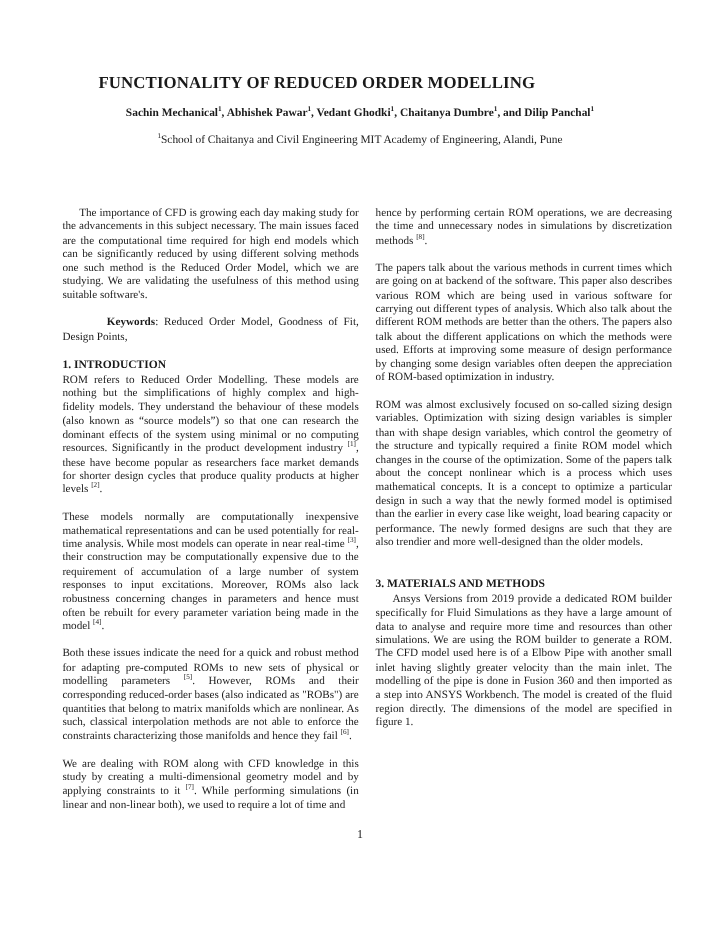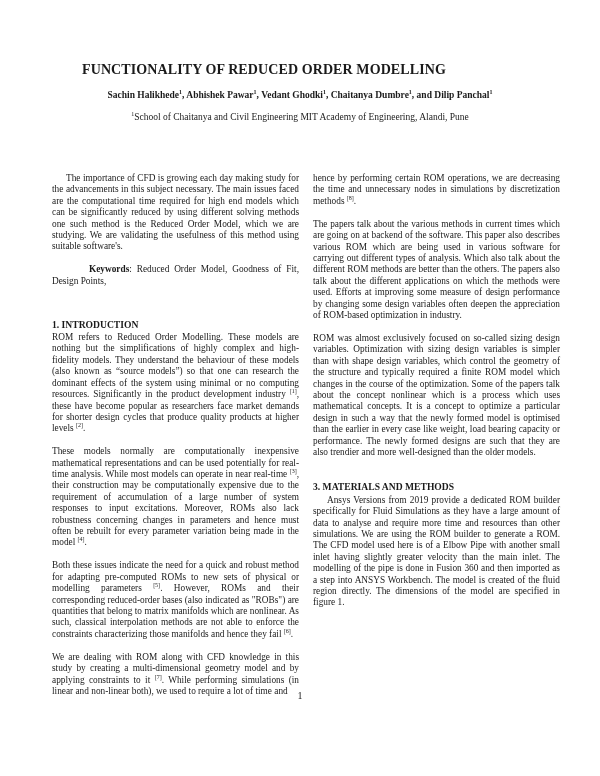--- a/index.html
+++ b/index.html
@@ -21,31 +21,31 @@
   .indent { text-indent: 14px; }
   .kw-label { font-weight: bold; padding-left: 37px; }
   .page-num { position: absolute; top: 690px; left: 0; width: 600px; text-align: center; font-size: 10px; }
 </style>
 </head>
 <body>
 
 <div class="title">FUNCTIONALITY OF REDUCED ORDER MODELLING</div>
 
 <div class="authors">
-  <span><span>Sachin Halikhede</span><sup>1</sup><span>, </span></span><span><span>Abhishek Pawar</span><sup>1</sup><span>, </span></span><span><span>Vedant Ghodki</span><sup>1</sup><span>, </span></span><span><span>Chaitanya Dumbre</span><sup>1</sup><span>, and </span></span><span><span>Dilip Panchal</span><sup>1</sup></span>
+  <span><span>Sachin Mechanical</span><sup>1</sup><span>, </span></span><span><span>Abhishek Pawar</span><sup>1</sup><span>, </span></span><span><span>Vedant Ghodki</span><sup>1</sup><span>, </span></span><span><span>Chaitanya Dumbre</span><sup>1</sup><span>, and </span></span><span><span>Dilip Panchal</span><sup>1</sup></span>
 </div>
 
 <div class="affil"><sup>1</sup><span>School of Chaitanya and Civil Engineering MIT Academy of Engineering, Alandi, Pune</span></div>
 
 <div class="col left">
   <p class="indent">The importance of CFD is growing each day making study for the advancements in this subject necessary. The main issues faced are the computational time required for high end models which can be significantly reduced by using different solving methods one such method is the Reduced Order Model, which we are studying. We are validating the usefulness of this method using suitable software's.</p>
   <div class="gap"></div>
   <p><span class="kw-label">Keywords</span><span>: Reduced Order Model, Goodness of Fit, Design Points,</span></p>
   <div class="gap"></div>
-  <h2 style="margin-top:20px">1. INTRODUCTION</h2>
+  <h2 style="margin-top:0">1. INTRODUCTION</h2>
   <p><span>ROM refers to Reduced Order Modelling. These models are nothing but the simplifications of highly complex and high-fidelity models. They understand the behaviour of these models (also known as “source models”) so that one can research the dominant effects of the system using minimal or no computing resources. Significantly in the product development industry </span><sup>[1]</sup><span>, these have become popular as researchers face market demands for shorter design cycles that produce quality products at higher levels </span><sup>[2]</sup><span>.</span></p>
   <div class="gap"></div>
   <p><span>These models normally are computationally inexpensive mathematical representations and can be used potentially for real-time analysis. While most models can operate in near real-time </span><sup>[3]</sup><span>, their construction may be computationally expensive due to the requirement of accumulation of a large number of system responses to input excitations. Moreover, ROMs also lack robustness concerning changes in parameters and hence must often be rebuilt for every parameter variation being made in the model </span><sup>[4]</sup><span>.</span></p>
   <div class="gap"></div>
   <p><span>Both these issues indicate the need for a quick and robust method for adapting pre-computed ROMs to new sets of physical or modelling parameters </span><sup>[5]</sup><span>. However, ROMs and their corresponding reduced-order bases (also indicated as "ROBs") are quantities that belong to matrix manifolds which are nonlinear. As such, classical interpolation methods are not able to enforce the constraints characterizing those manifolds and hence they fail </span><sup>[6]</sup><span>.</span></p>
   <div class="gap"></div>
   <p><span>We are dealing with ROM along with CFD knowledge in this study by creating a multi-dimensional geometry model and by applying constraints to it </span><sup>[7]</sup><span>. While performing simulations (in linear and non-linear both), we used to require a lot of time and</span></p>
 </div>
 
 <div class="col right">

